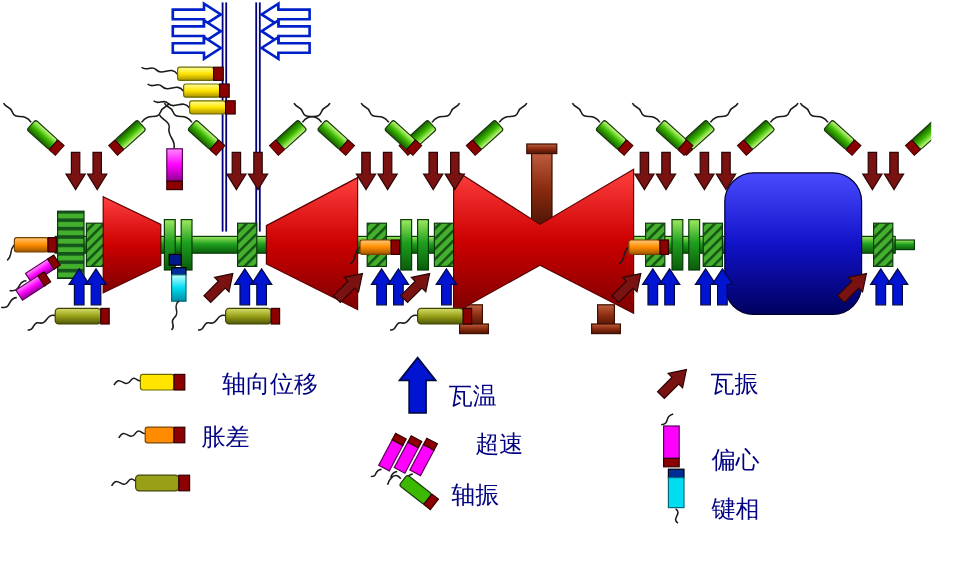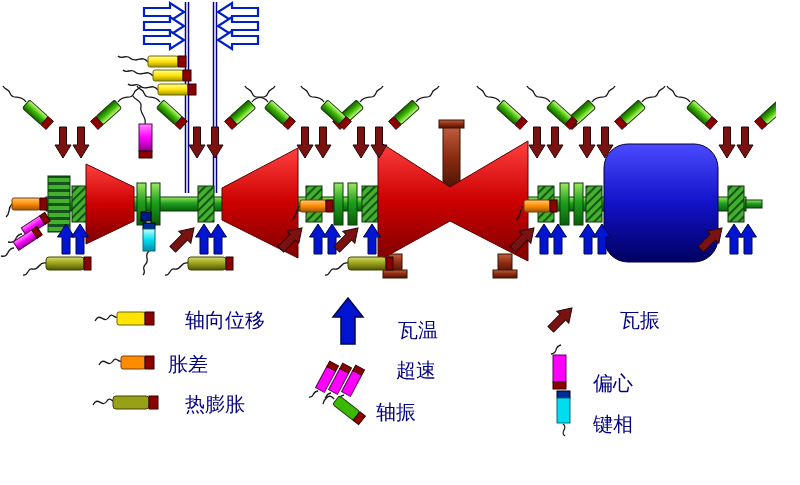--- a/index.html
+++ b/index.html
@@ -276,26 +276,25 @@
     <rect x="25" y="6" width="24" height="13" rx="2" stroke="#7a4000" fill="#ff8c00"></rect>
     <rect x="49" y="6" width="9" height="13" stroke="#300" fill="#8b0000"></rect>
   </svg>
   <span class="llabel" style="left:168px;top:351px">胀差</span>
 
   <svg class="licon" style="left:90px;top:390px" width="78" height="26">
     <path class="wire" d="M3,15 c5,-10 9,4 14,-4 c3,-5 6,2 8,0"></path>
     <rect x="23" y="6" width="36" height="13" rx="3" stroke="#3f4400" fill="#98a018"></rect>
     <rect x="59" y="6" width="9" height="13" stroke="#300" fill="#8b0000"></rect>
   </svg>
-  <span class="llabel" style="left:185px;top:391px">热膨胀</span>
 
   <svg class="licon" style="left:330px;top:296px" width="36" height="50">
     <polygon points="18,2 33,21 25,21 25,48 11,48 11,21 3,21" stroke="#000848" stroke-width="1.5" fill="#0014d2"></polygon>
   </svg>
-  <span class="llabel" style="left:398px;top:317px">瓦温</span>
+  <span class="llabel" style="left:374px;top:317px">瓦温</span>
 
   <svg class="licon" style="left:308px;top:346px" width="64" height="52">
     <path class="wire" d="M10,45 c-7,1 -3,7 -9,6"></path>
     <g transform="translate(12,44) rotate(-62)">
       <rect x="0" y="-5" width="24" height="10" stroke="#5a005a" fill="#ff00ff"></rect>
       <rect x="24" y="-5" width="6" height="10" stroke="#300" fill="#8b0000"></rect>
     </g>
     <path class="wire" d="M23,47 c-7,1 -3,7 -9,6"></path>
     <g transform="translate(25,46) rotate(-62)">
       <rect x="0" y="-5" width="24" height="10" stroke="#5a005a" fill="#ff00ff"></rect>
@@ -316,21 +315,21 @@
       <rect x="26" y="-5.5" width="7" height="11" stroke="#300" fill="#8b0000"></rect>
     </g>
   </svg>
   <span class="llabel" style="left:376px;top:399px">轴振</span>
 
   <svg class="licon" style="left:536px;top:300px" width="46" height="40">
     <g transform="translate(36,8) rotate(45)">
       <polygon points="0,0 8.5,13 4,13 4,30 -4,30 -4,13 -8.5,13" stroke="#2b0505" fill="#7a1212"></polygon>
     </g>
   </svg>
-  <span class="llabel" style="left:620px;top:307px">瓦振</span>
+  <span class="llabel" style="left:592px;top:307px">瓦振</span>
 
   <svg class="licon" style="left:540px;top:342px" width="40" height="52">
     <path class="wire" d="M21,3 c-8,2 -2,8 -10,9"></path>
     <rect x="13" y="13" width="13" height="27" stroke="#5a005a" fill="#ff00ff"></rect>
     <rect x="13" y="40" width="13" height="7" stroke="#300" fill="#8b0000"></rect>
   </svg>
   <span class="llabel" style="left:593px;top:370px">偏心</span>
 
   <svg class="licon" style="left:544px;top:386px" width="40" height="52">
     <rect x="13" y="5" width="13" height="7" fill="#002c99" stroke="#000"></rect>

